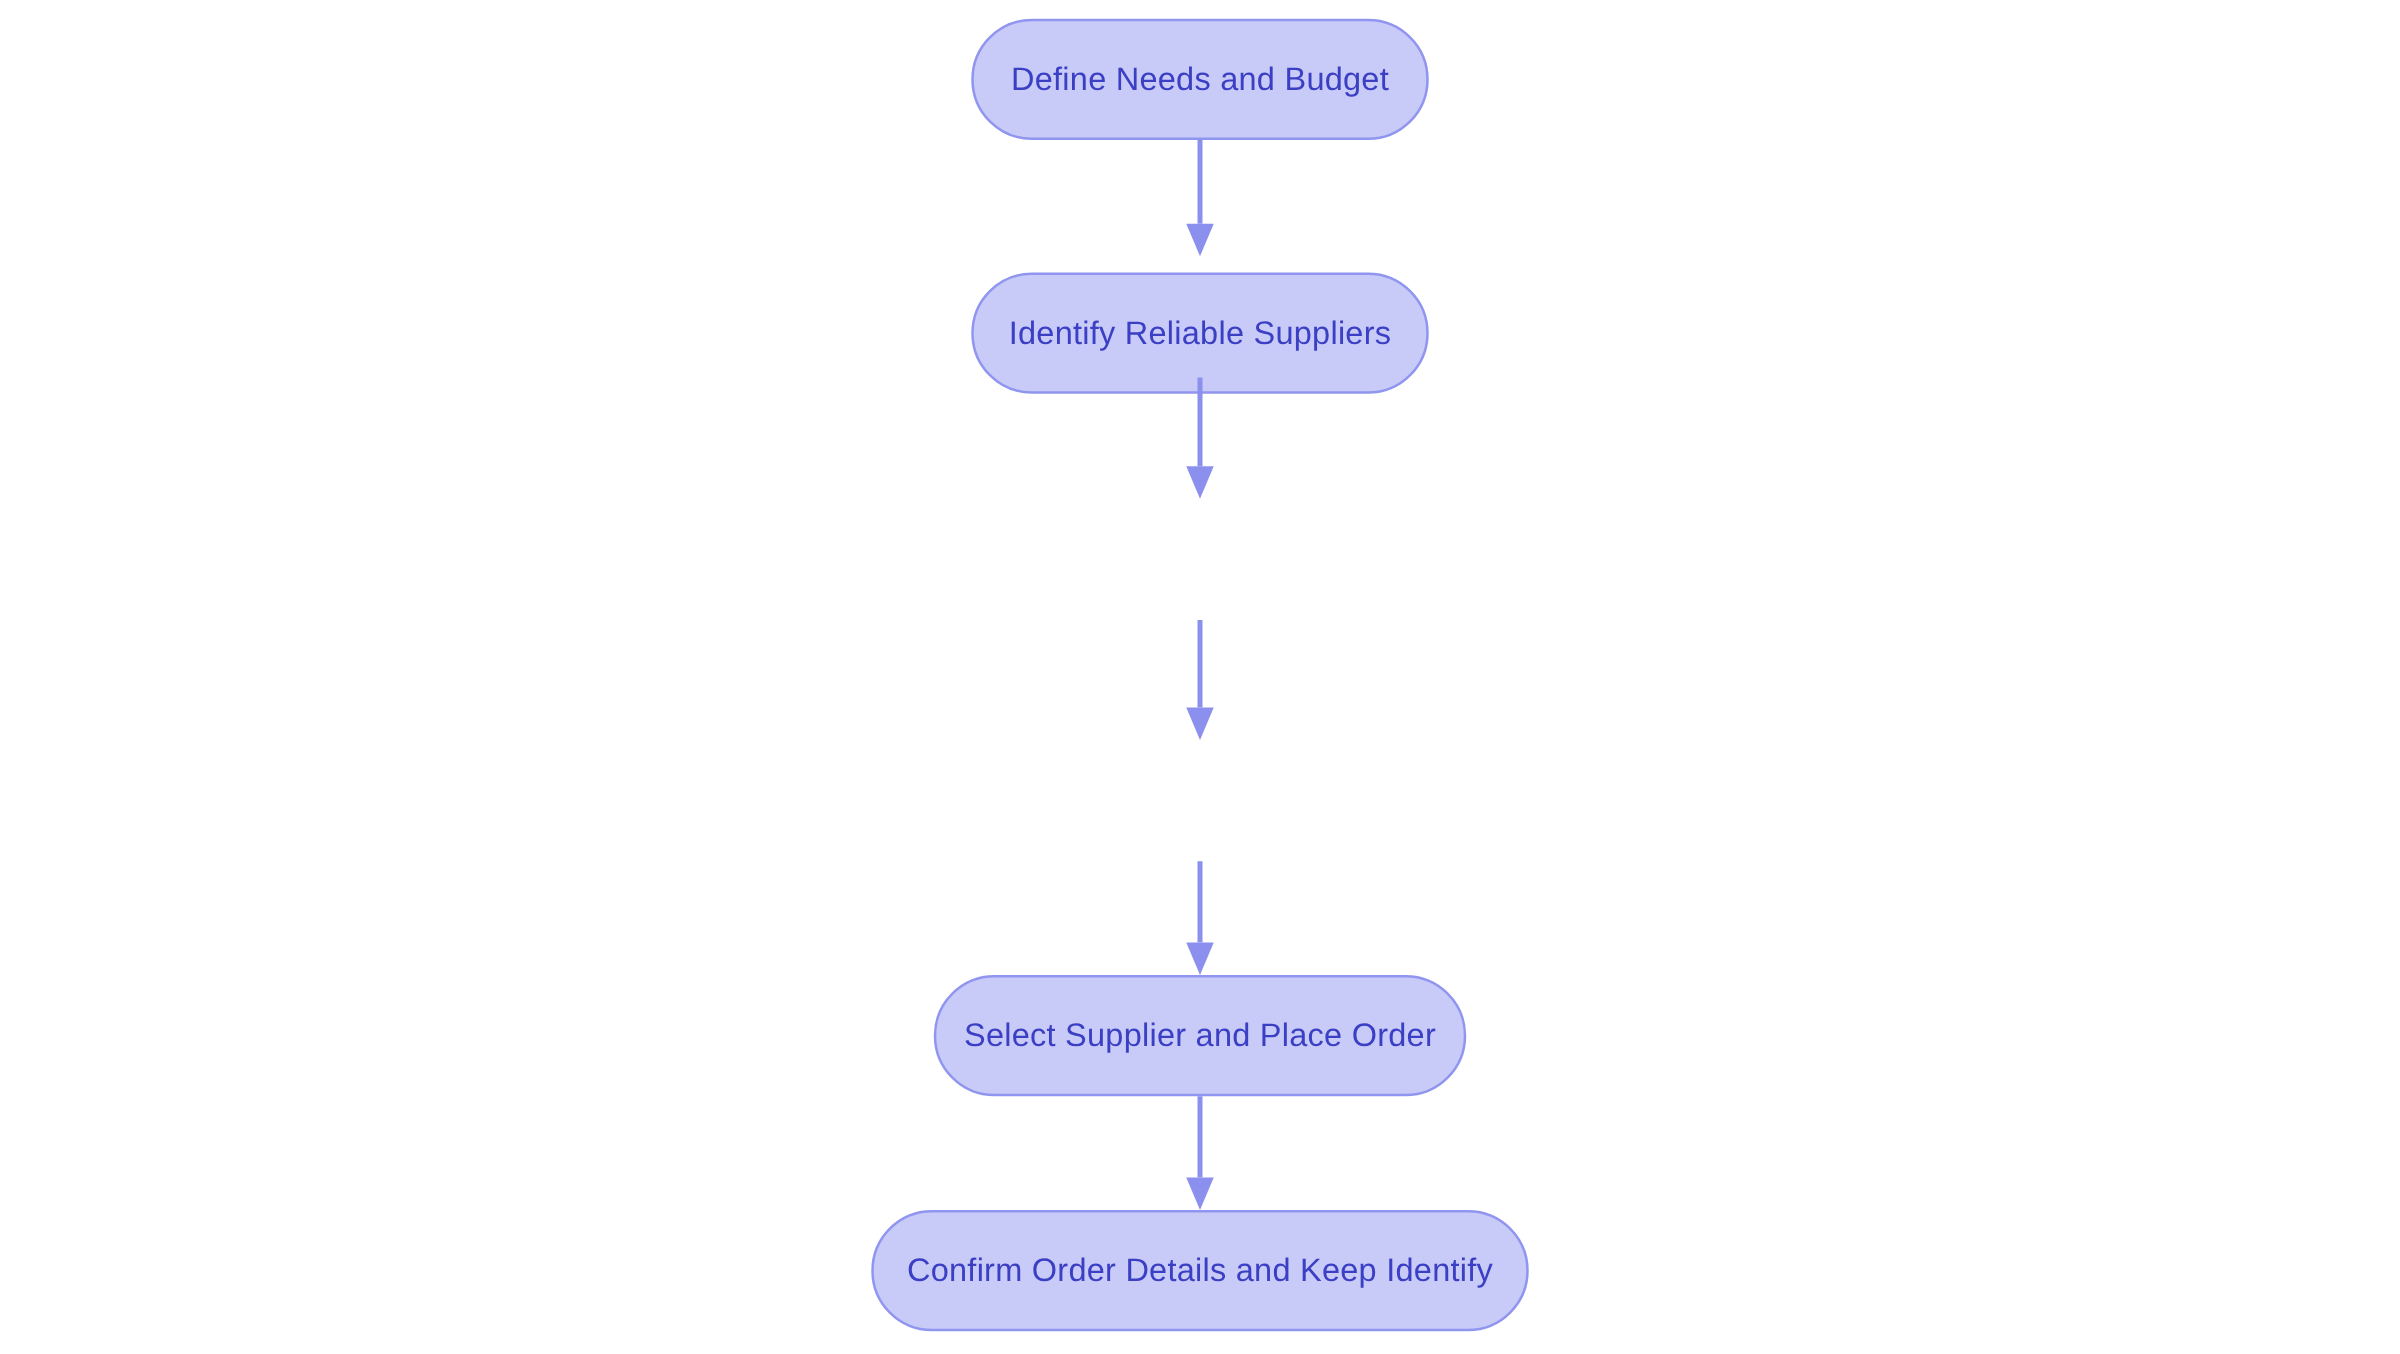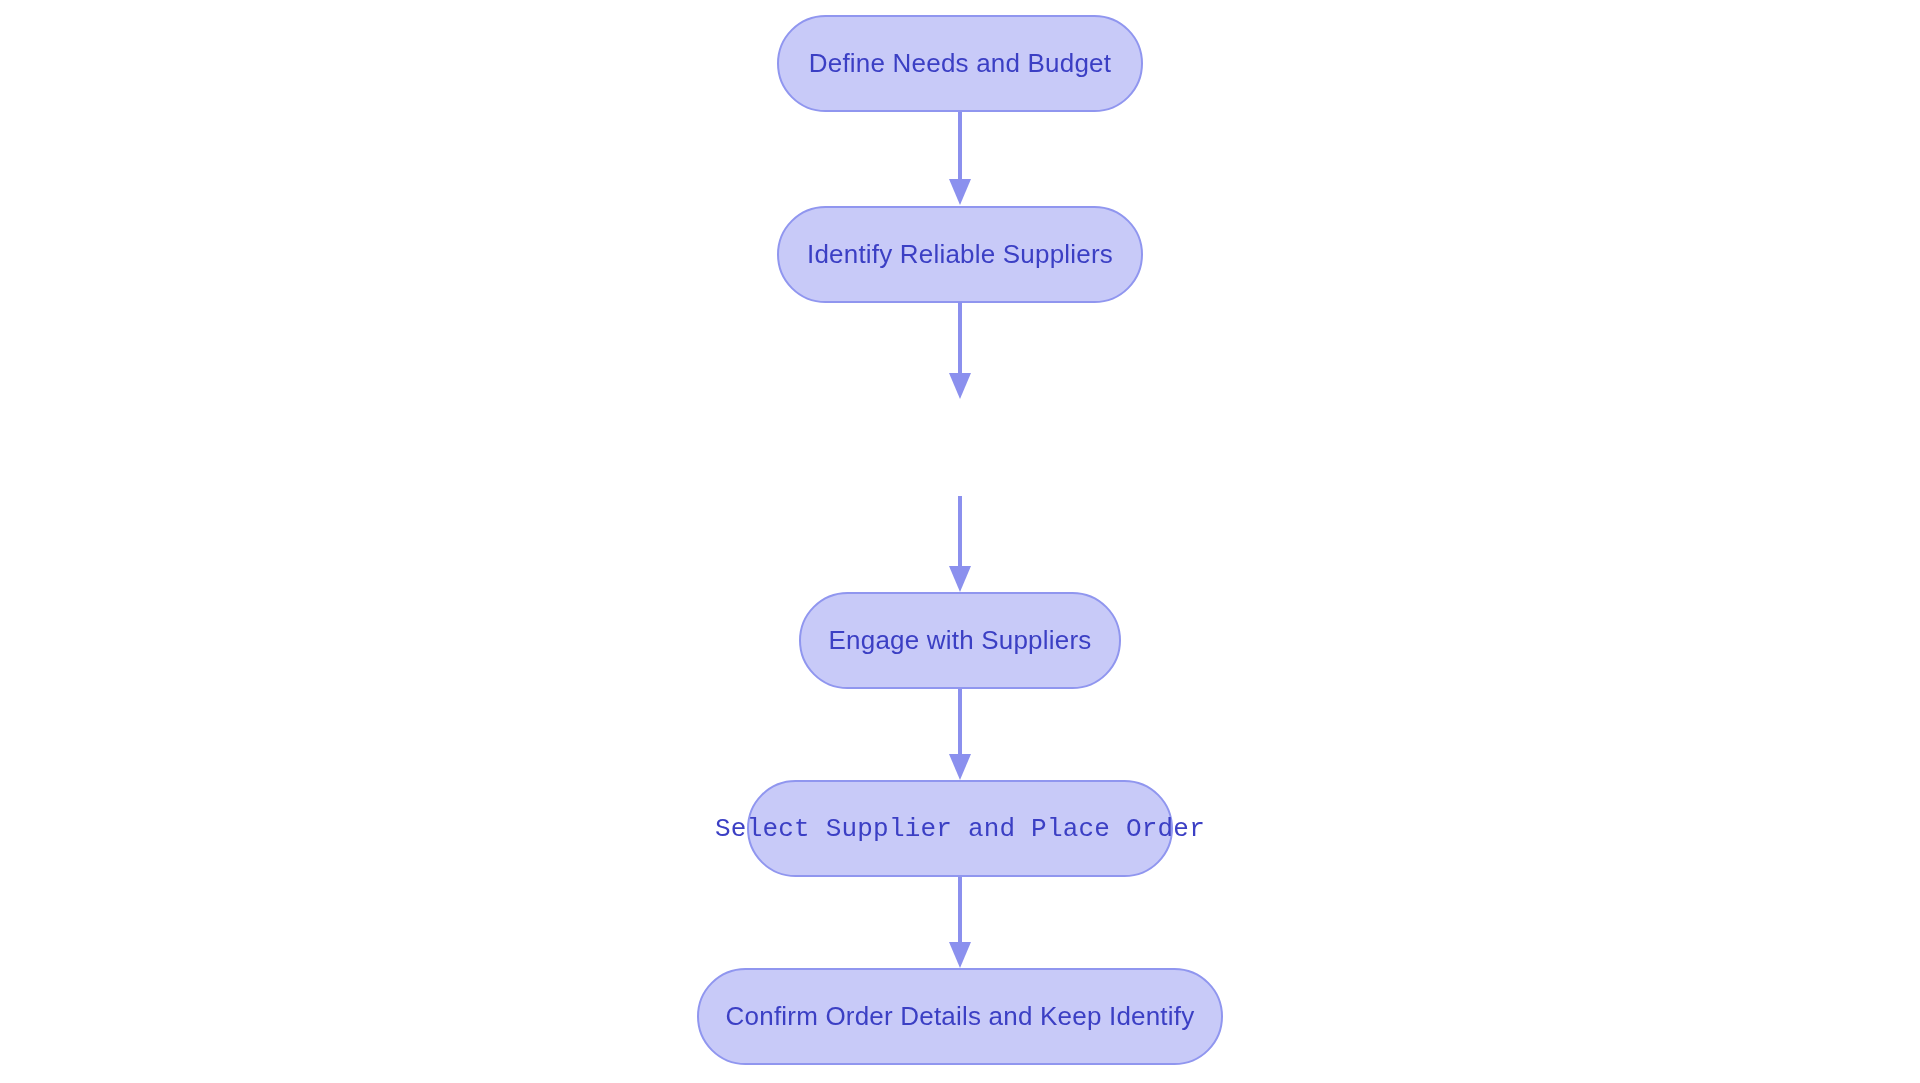--- a/index.html
+++ b/index.html
@@ -32,24 +32,24 @@
     color: var(--node-text);
     font-size: 26px;
     letter-spacing: 0.2px;
     display: flex;
     align-items: center;
     justify-content: center;
     white-space: nowrap;
     text-align: right;
   }
   .node-0 { left: 777px; top: 15px;  width: 366px; }
-  .node-1 { left: 777px; top: 206px; width: 366px; }
+  .node-1 { left: 777px; top: 218px; width: 366px; }
   .node-2 { left: 662px; top: 399px; width: 596px; }
   .node-3 { left: 799px; top: 592px; width: 322px; }
-  .node-4 { left: 747px; top: 780px; width: 426px; font-family: Liberation Mono, monospace; }
+  .node-4 { left: 747px; top: 780px; width: 426px; }
   .node-5 { left: 697px; top: 968px; width: 526px; }
   .arrow {
     position: absolute;
     left: 960px;
     transform: translateX(-50%);
     display: flex;
     flex-direction: column;
     align-items: center;
   }
   .arrow-0 { top: 112px; height: 93px; }
@@ -88,21 +88,20 @@
     <div class="shaft"></div>
     <div class="head"></div>
   </div>
 
 
   <div class="arrow arrow-2">
     <div class="shaft"></div>
     <div class="head"></div>
   </div>
 
-  <div class="node node-3">Engage with Suppliers</div>
 
   <div class="arrow arrow-3">
     <div class="shaft"></div>
     <div class="head"></div>
   </div>
 
   <div class="node node-4">Select Supplier and Place Order</div>
 
   <div class="arrow arrow-4">
     <div class="shaft"></div>

